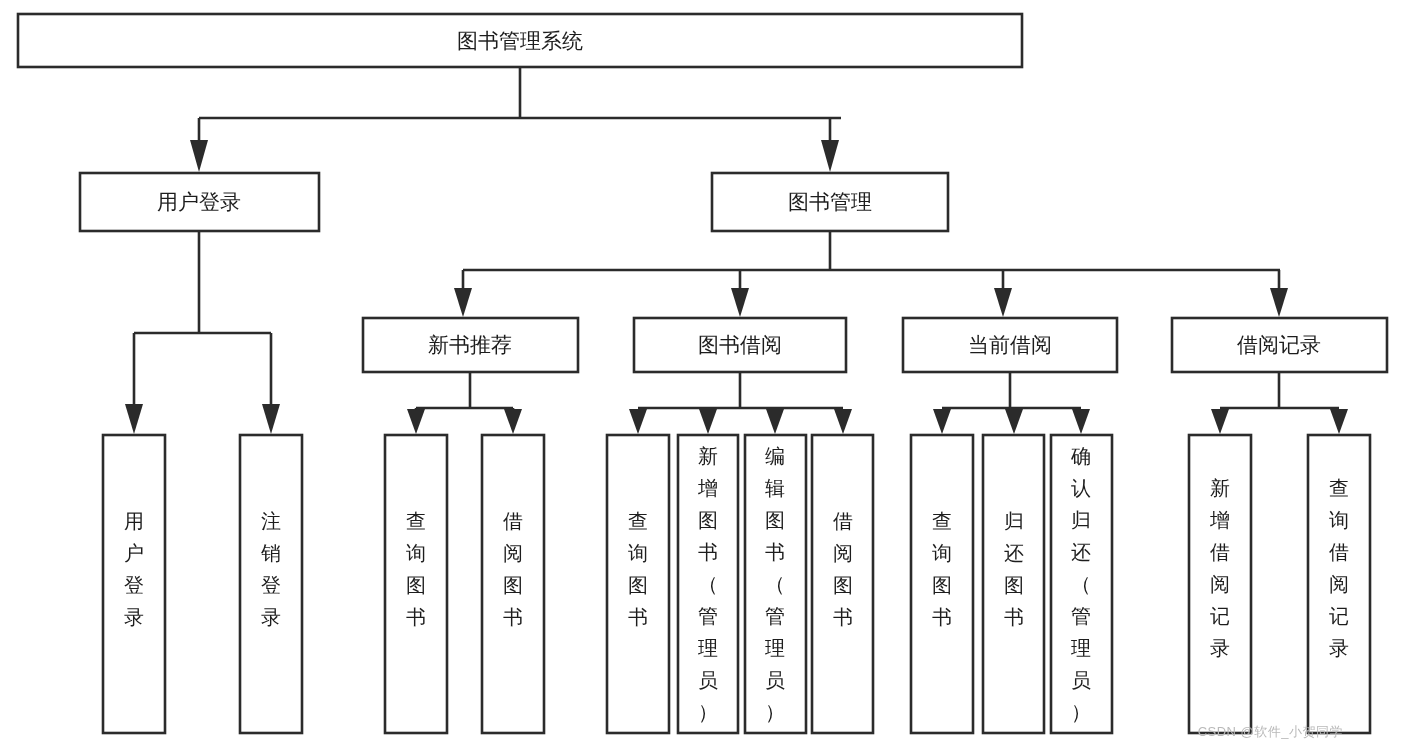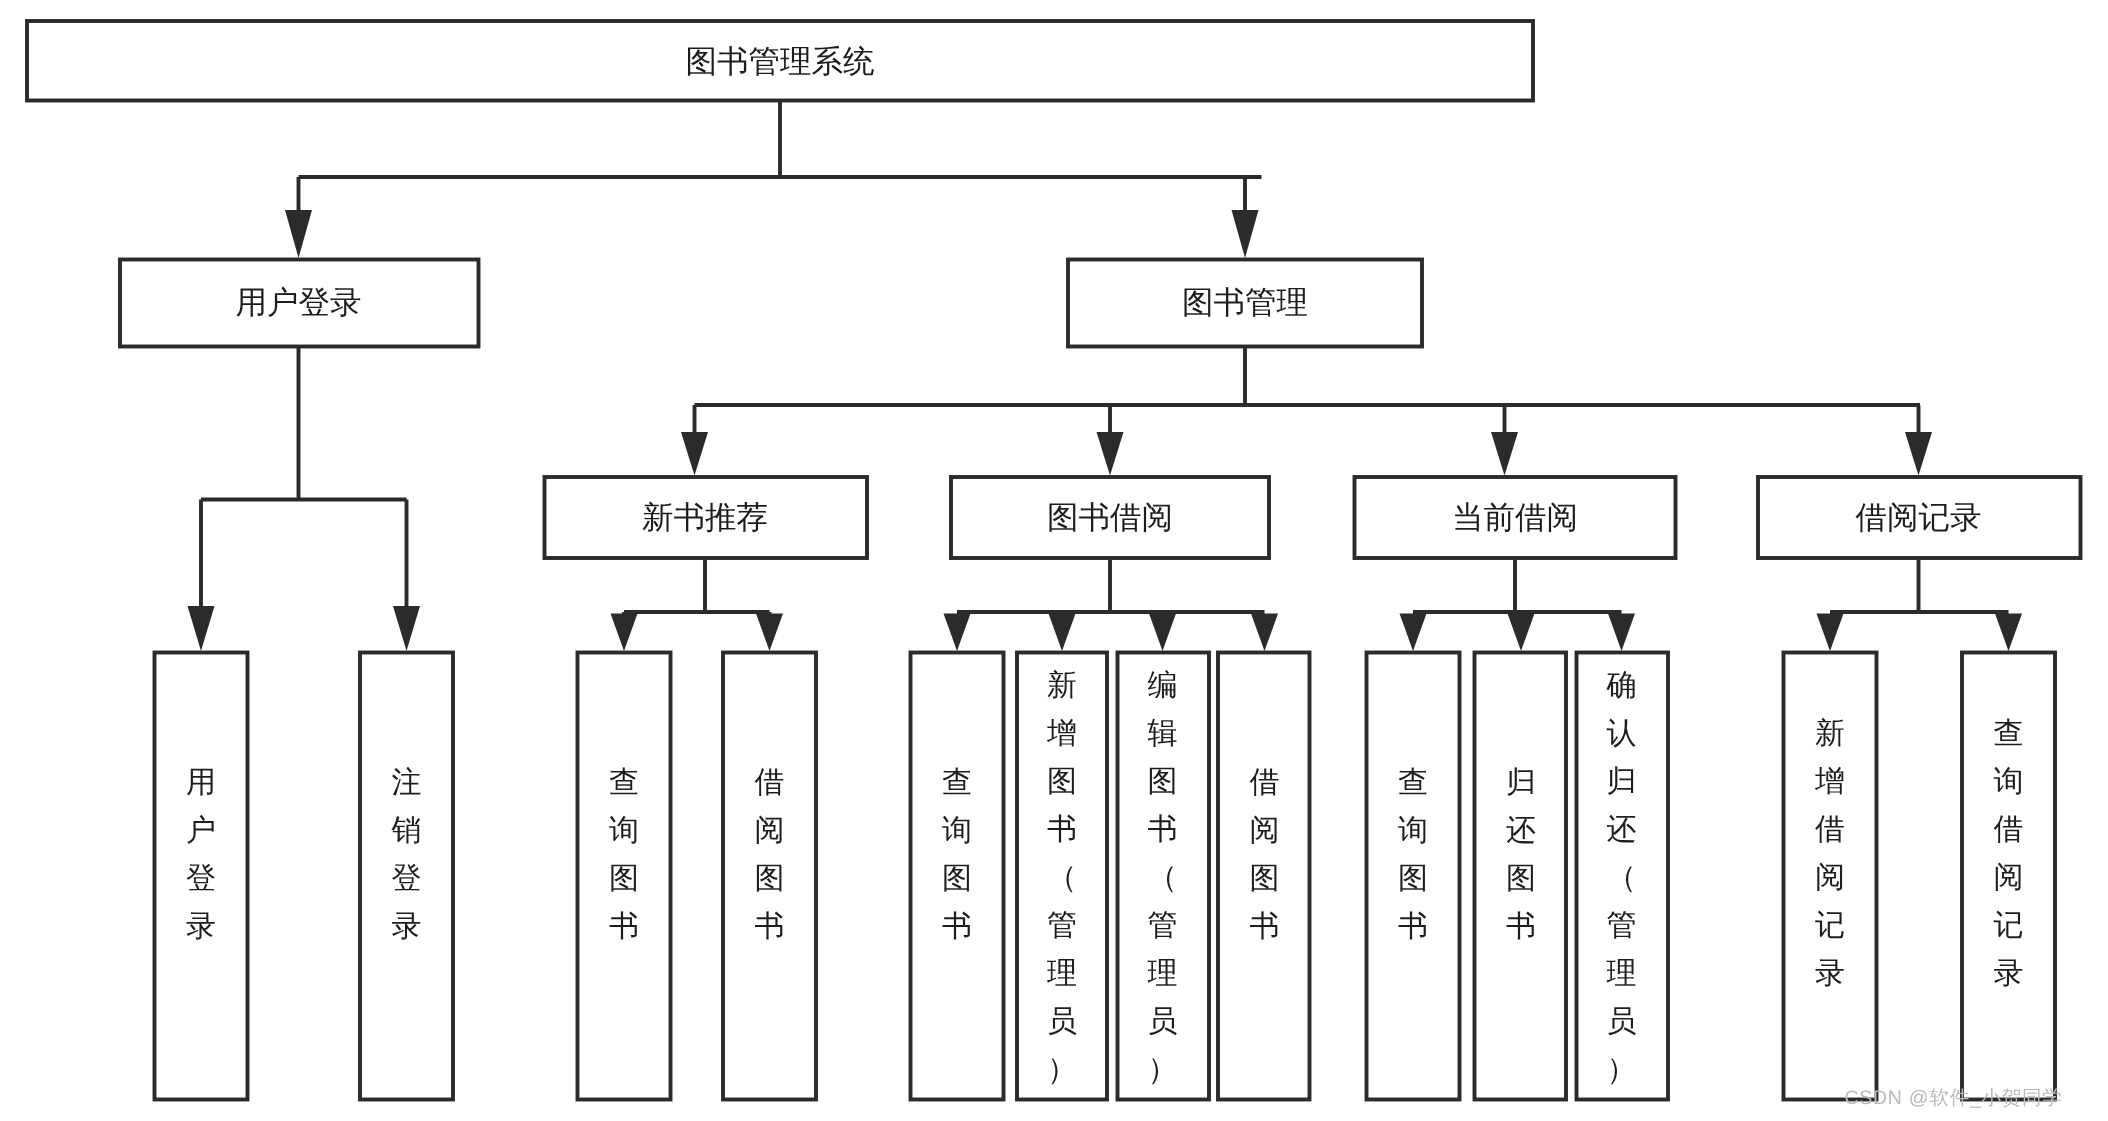--- a/index.html
+++ b/index.html
@@ -11,21 +11,20 @@
     width: 1405px;
     height: 747px;
     font-family: "DejaVu Sans", "Liberation Sans", sans-serif;
     overflow: hidden;
     position: relative;
   }
   #diagram-root {
     position: relative;
     width: 1343px;
     height: 747px;
-    padding-left: 32px;
   }
   svg#tree-svg {
     position: absolute;
     top: 0;
     left: 0;
     width: 1405px;
     height: 747px;
     display: block;
   }
   .node-box {

